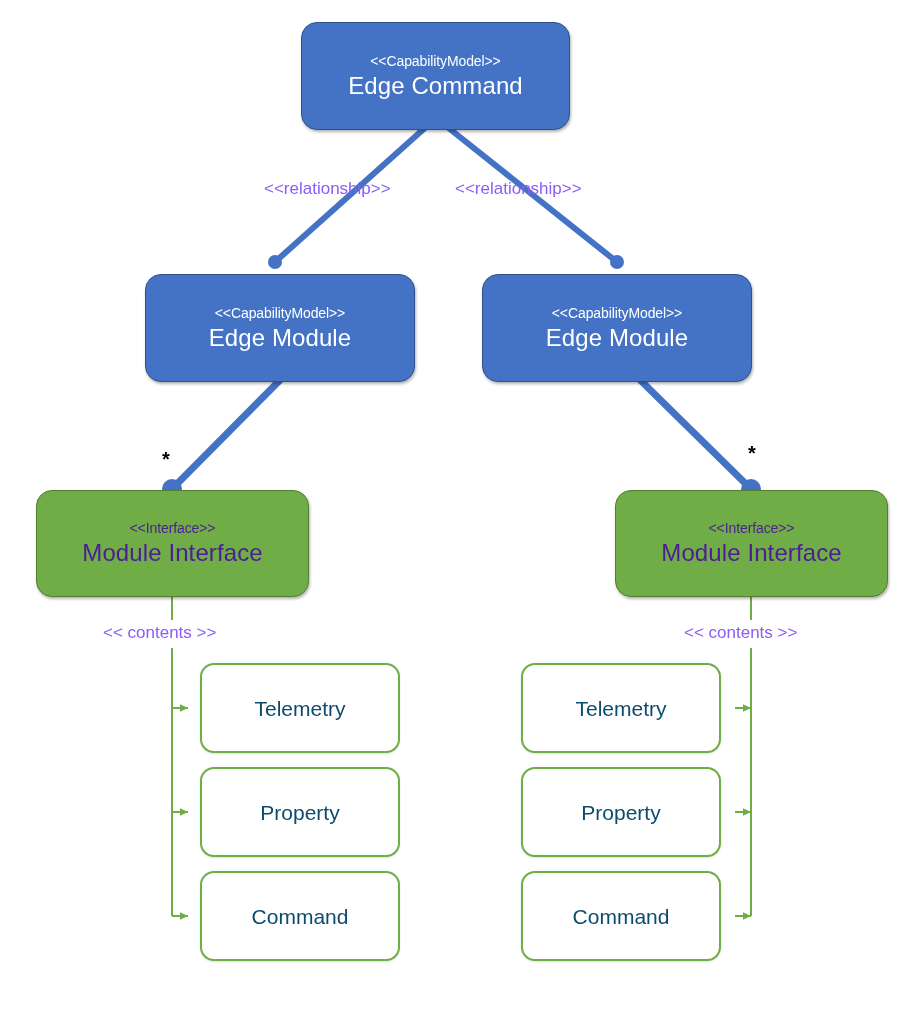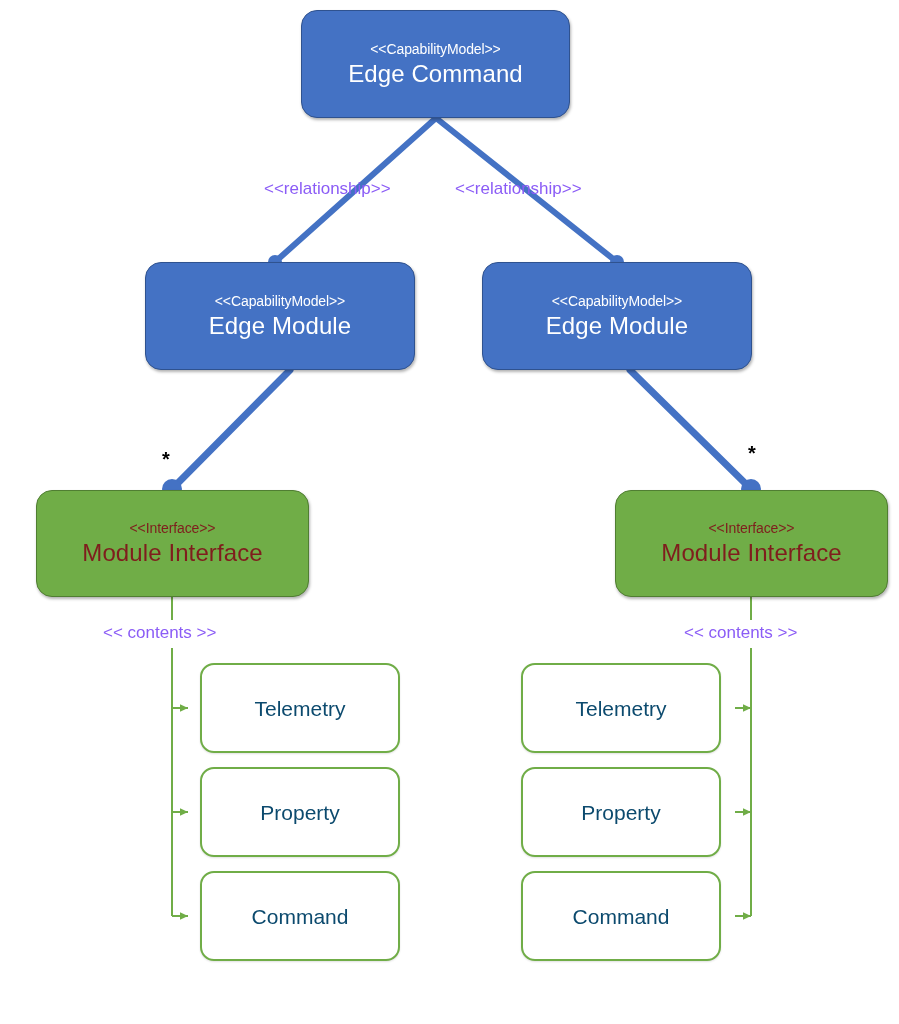--- a/index.html
+++ b/index.html
@@ -32,26 +32,27 @@
     align-items: center;
     justify-content: center;
     text-align: center;
   }
   .node-blue {
     background: #4472C4;
     border: 1px solid #2F528F;
     border-radius: 16px;
     color: #ffffff;
     box-shadow: 1px 2px 3px rgba(0,0,0,0.30);
+    margin-top: 12px;
   }
   .node-green {
     background: #70AD47;
     border: 1px solid #507E32;
     border-radius: 16px;
-    color: #7f1d1d;
+    color: #4c1d95;
     box-shadow: 1px 2px 3px rgba(0,0,0,0.30);
   }
   .node-outline {
     background: #ffffff;
     border: 2px solid #70AD47;
     border-radius: 14px;
     color: #70AD47;
     box-shadow: 0 1px 2px rgba(0,0,0,0.12);
   }
   .stereotype {

